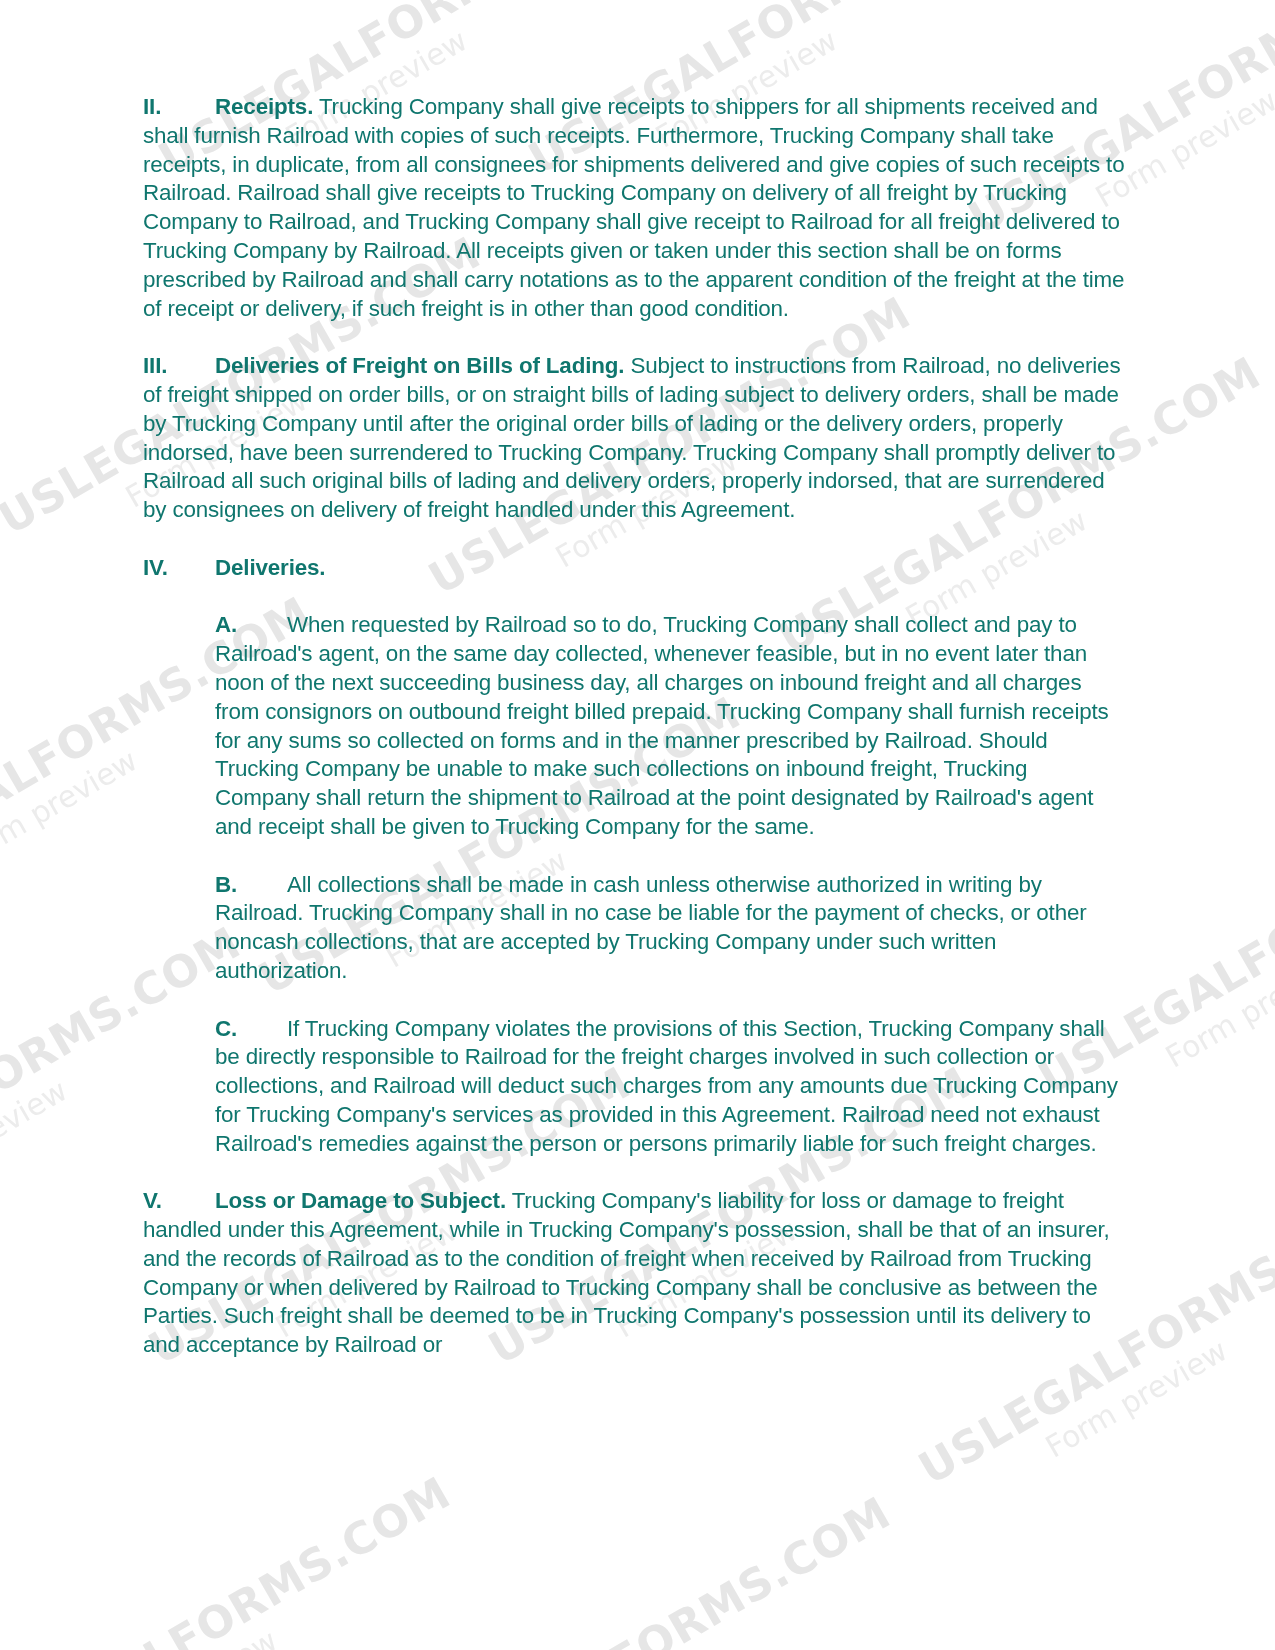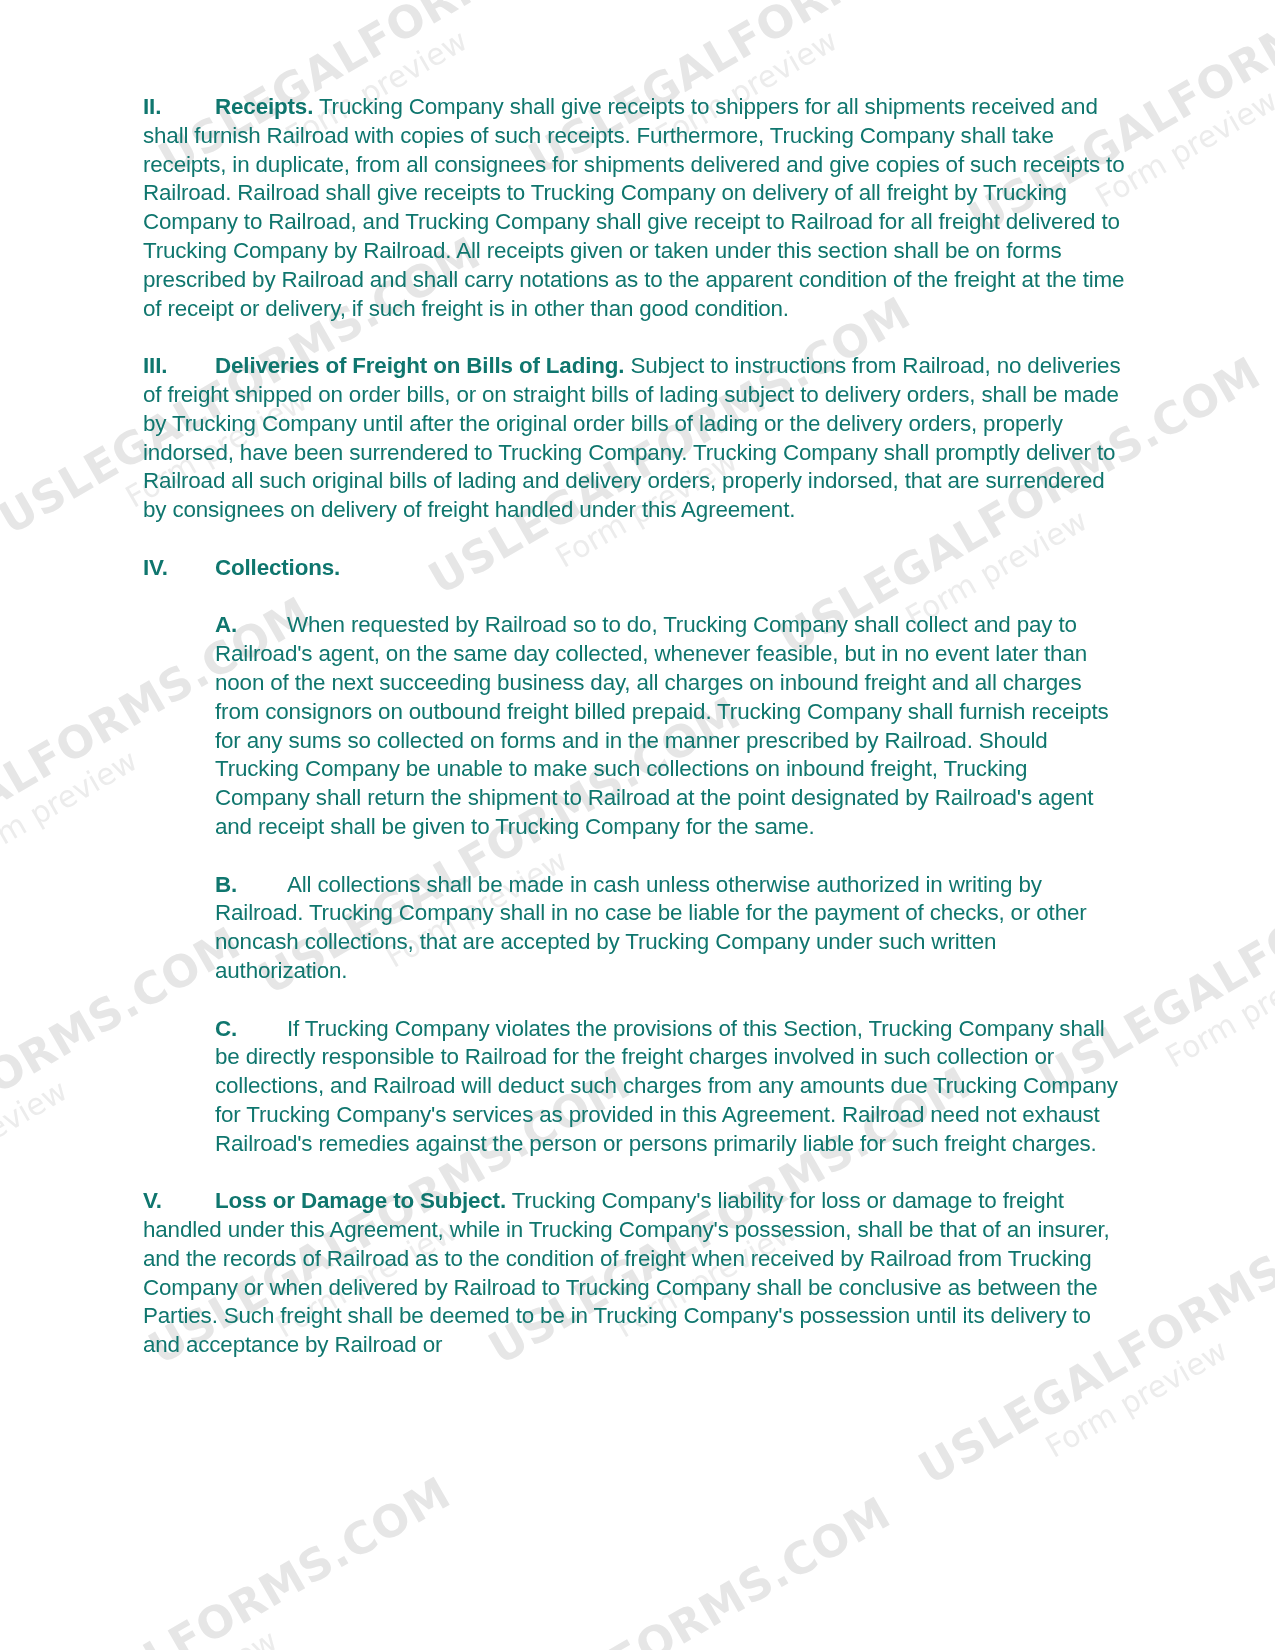--- a/index.html
+++ b/index.html
@@ -98,21 +98,21 @@
       <span class="num">II.</span><span class="heading">Receipts.</span>
       <span>Trucking Company shall give receipts to shippers for all shipments received and shall furnish Railroad with copies of such receipts. Furthermore, Trucking Company shall take receipts, in duplicate, from all consignees for shipments delivered and give copies of such receipts to Railroad. Railroad shall give receipts to Trucking Company on delivery of all freight by Trucking Company to Railroad, and Trucking Company shall give receipt to Railroad for all freight delivered to Trucking Company by Railroad. All receipts given or taken under this section shall be on forms prescribed by Railroad and shall carry notations as to the apparent condition of the freight at the time of receipt or delivery, if such freight is in other than good condition.</span>
     </p>
 
     <p class="section">
       <span class="num">III.</span><span class="heading">Deliveries of Freight on Bills of Lading.</span>
       <span>Subject to instructions from Railroad, no deliveries of freight shipped on order bills, or on straight bills of lading subject to delivery orders, shall be made by Trucking Company until after the original order bills of lading or the delivery orders, properly indorsed, have been surrendered to Trucking Company. Trucking Company shall promptly deliver to Railroad all such original bills of lading and delivery orders, properly indorsed, that are surrendered by consignees on delivery of freight handled under this Agreement.</span>
     </p>
 
     <p class="section">
-      <span class="num">IV.</span><span class="heading">Collections.</span>
+      <span class="num">IV.</span><span class="heading">Deliveries.</span>
     </p>
 
     <p class="sub">
       <span class="sub-num">A.</span><span>When requested by Railroad so to do, Trucking Company shall collect and pay to Railroad's agent, on the same day collected, whenever feasible, but in no event later than noon of the next succeeding business day, all charges on inbound freight and all charges from consignors on outbound freight billed prepaid. Trucking Company shall furnish receipts for any sums so collected on forms and in the manner prescribed by Railroad. Should Trucking Company be unable to make such collections on inbound freight, Trucking Company shall return the shipment to Railroad at the point designated by Railroad's agent and receipt shall be given to Trucking Company for the same.</span>
     </p>
 
     <p class="sub">
       <span class="sub-num">B.</span><span>All collections shall be made in cash unless otherwise authorized in writing by Railroad. Trucking Company shall in no case be liable for the payment of checks, or other noncash collections, that are accepted by Trucking Company under such written authorization.</span>
     </p>
 

